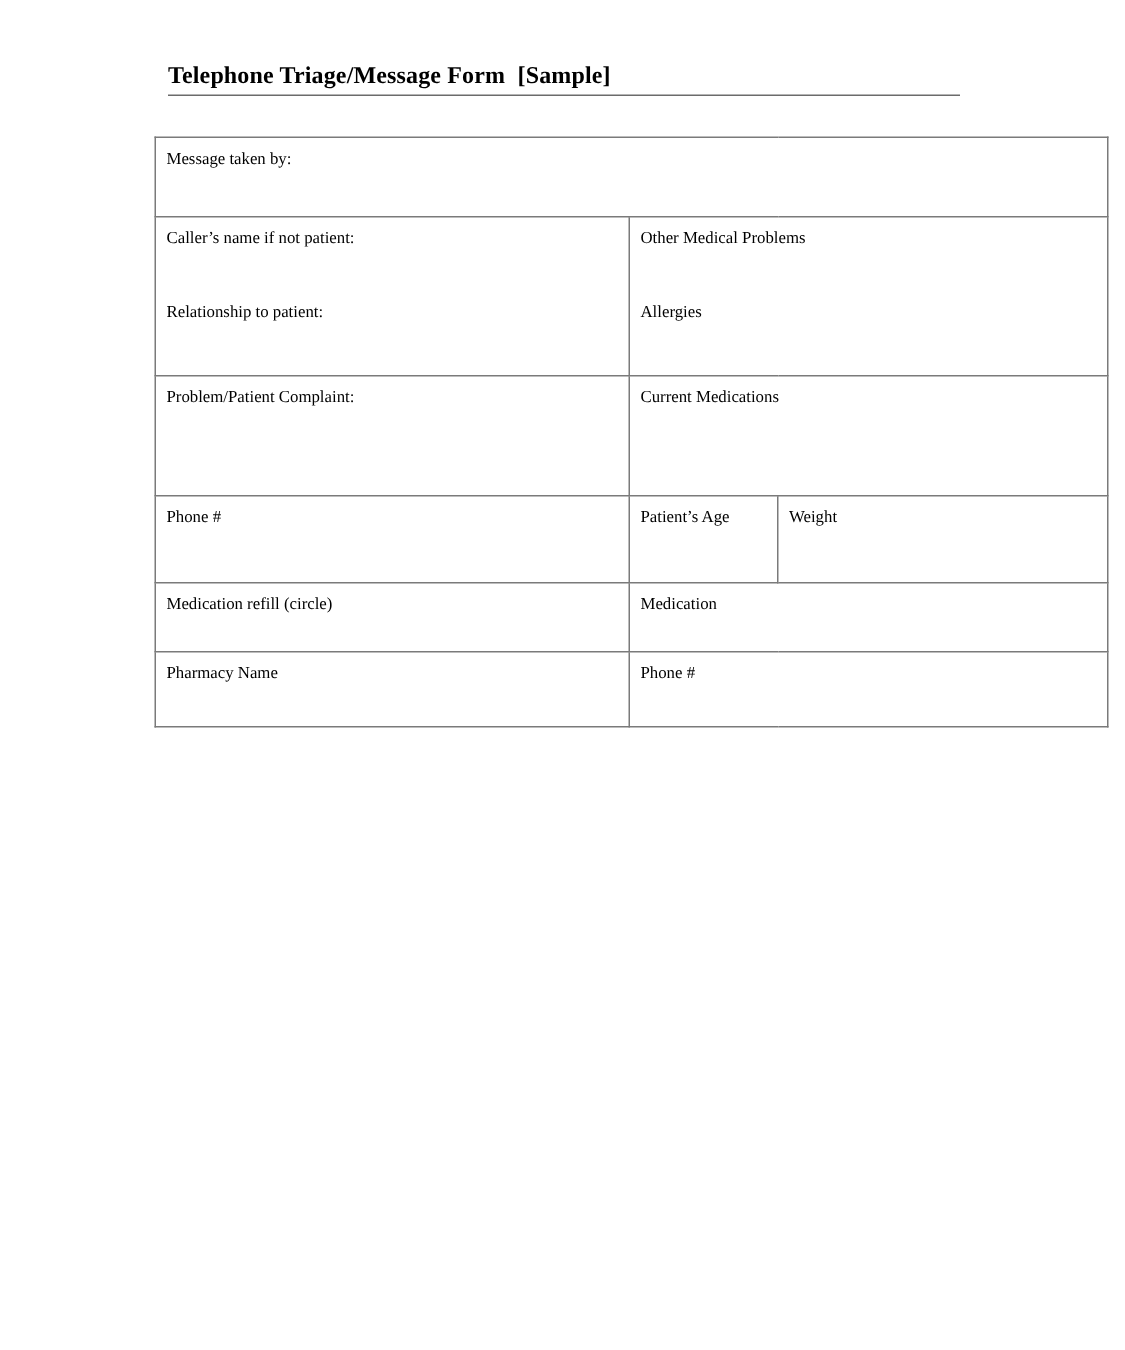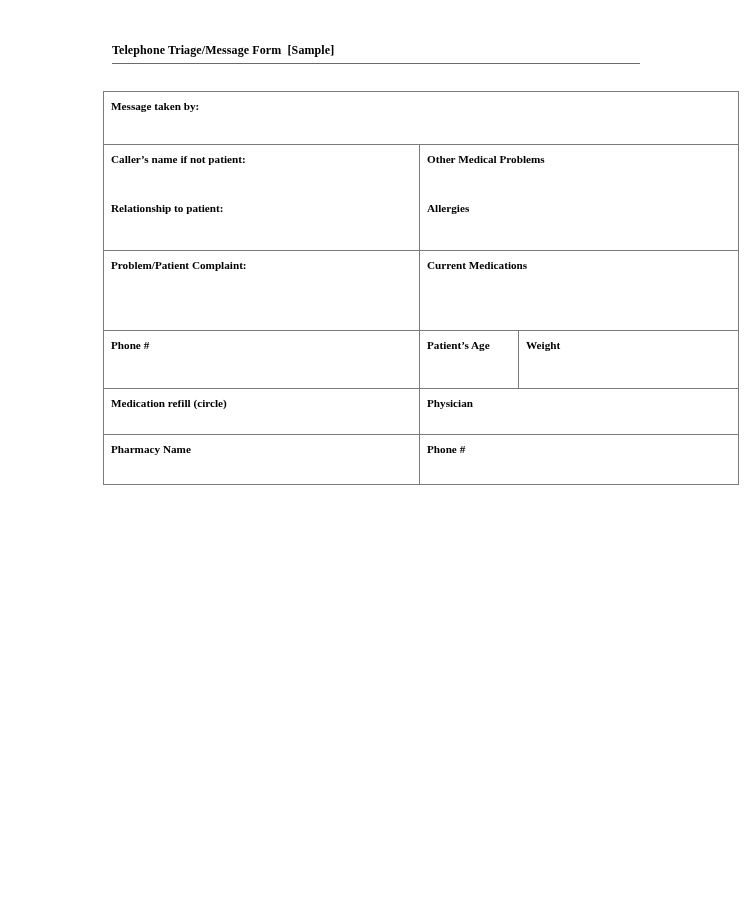--- a/index.html
+++ b/index.html
@@ -24,21 +24,21 @@
   }
 
   
   .title-wrap {
     position: absolute;
     left: 112px;
     top: 42px;
     width: 528px;
   }
   .doc-title {
-    font-size: 12px;
+    font-size: 16px;
     font-weight: bold;
     letter-spacing: 0.1px;
     line-height: 17px;
     white-space: pre;
     margin: 0;
     padding: 0 0 3px 0;
   }
   .title-rule {
     width: 528px;
     height: 0;
@@ -53,21 +53,21 @@
     top: 91px;
     width: 635px;
     border-collapse: collapse;
     table-layout: fixed;
     font-size: 11.2px;
   }
   .form-table td {
     border: 1px solid #7a7a7a;
     vertical-align: top;
     padding: 7px 0 0 7px;
-    font-weight: bold;
+    font-weight: normal;
     line-height: 14px;
   }
 
   
 
   
   tr.heavy-top > td {
     border-top: 2.2px solid #111111;
   }
 
@@ -175,21 +175,21 @@
 
 
 
 
 
       <tr>
         <td colspan="2" style="height:38px">
           <span class="cell-label">Medication refill (circle)</span>
         </td>
         <td colspan="2">
-          <span class="cell-label">Physician</span>
+          <span class="cell-label">Medication</span>
         </td>
       </tr>
 
       <tr>
         <td colspan="2" style="height:42px">
           <span class="cell-label">Pharmacy Name</span>
         </td>
         <td colspan="2">
           <span class="cell-label">Phone #</span>
         </td>

